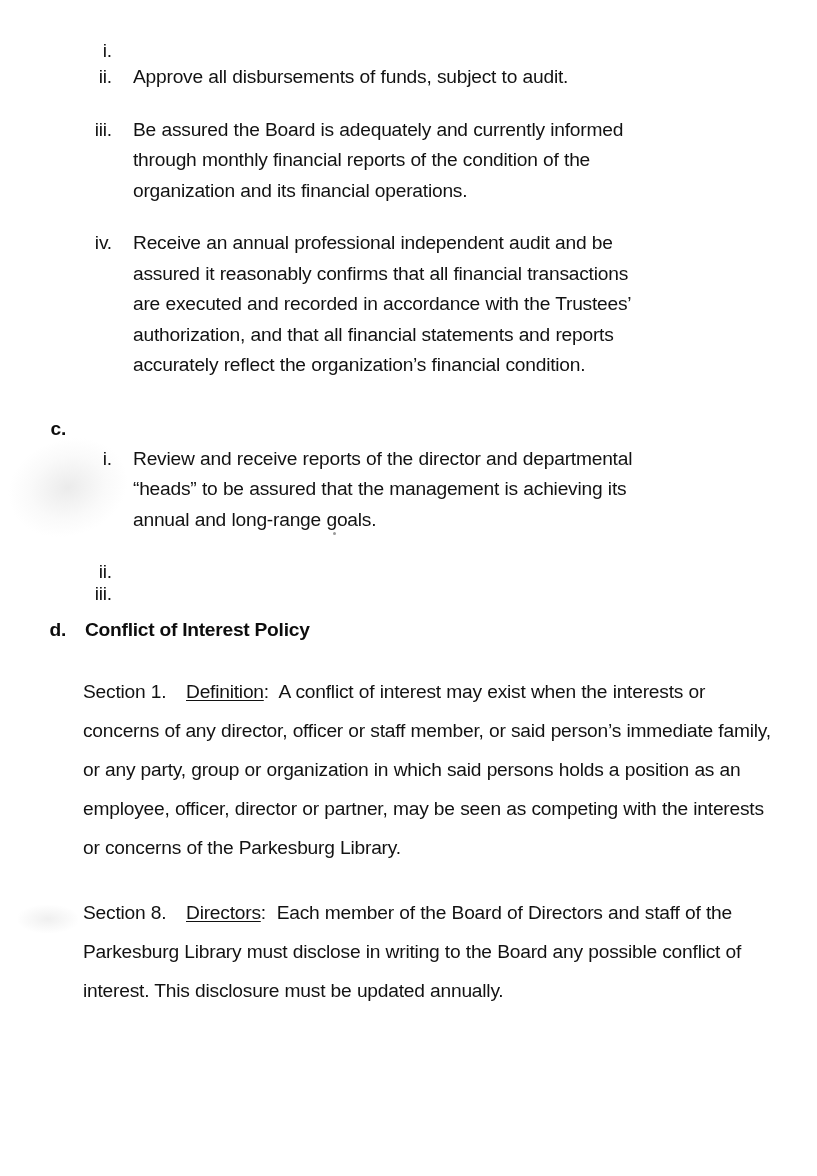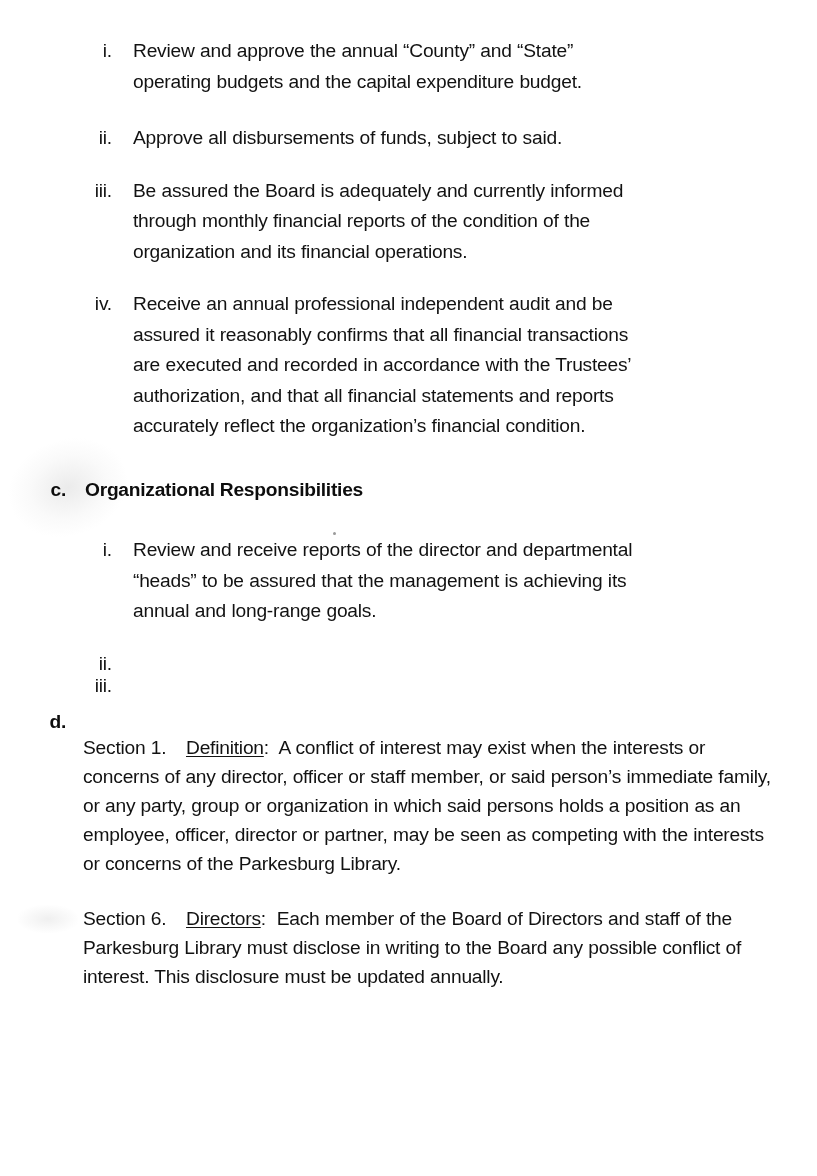--- a/index.html
+++ b/index.html
@@ -90,21 +90,21 @@
   }
 
   
   .section-para {
     position: relative;
     margin: 0;
     padding: 0 0 0 83px;
     width: 775px;
     box-sizing: border-box;
     font-size: 19.2px;
-    line-height: 29px;
+    line-height: 39px;
     letter-spacing: -0.22px;
     word-spacing: 0.25px;
     color: #121212;
     text-indent: 0;
   }
   .section-para .sec-label {
     display: inline-block;
     min-width: 103px;
   }
   .section-para u {
@@ -138,49 +138,47 @@
   <div class="scan-smudge"></div>
   <div class="scan-smudge2"></div>
   <div class="stray-dot"></div>
 
   <div class="content">
 
     <div class="top-pad"></div>
 
     <div class="rnum-item">
       <span class="marker">i.</span>
-      <span>Review and approve the annual “County” and “State” operating budgets and the capital expenditure budget.</span>
     </div>
 
     <div class="gap-26"></div>
 
     <div class="rnum-item">
       <span class="marker">ii.</span>
-      <span>Approve all disbursements of funds, subject to said.</span>
+      <span>Approve all disbursements of funds, subject to audit.</span>
     </div>
 
     <div class="gap-22"></div>
 
     <div class="rnum-item">
       <span class="marker">iii.</span>
       <span>Be assured the Board is adequately and currently informed through monthly financial reports of the condition of the organization and its financial operations.</span>
     </div>
 
     <div class="gap-22"></div>
 
     <div class="rnum-item">
       <span class="marker">iv.</span>
       <span>Receive an annual professional independent audit and be assured it reasonably confirms that all financial transactions are executed and recorded in accordance with the Trustees’ authorization, and that all financial statements and reports accurately reflect the organization’s financial condition.</span>
     </div>
 
     <div class="gap-33"></div>
 
     <div class="letter-head">
       <span class="marker">c.</span>
-      <span>Organizational Responsibilities</span>
     </div>
 
     <div class="gap-30"></div>
 
     <div class="rnum-item">
       <span class="marker">i.</span>
       <span>Review and receive reports of the director and departmental “heads” to be assured that the management is achieving its annual and long-range goals.</span>
     </div>
 
     <div class="gap-22"></div>
@@ -192,30 +190,31 @@
     <div class="gap-22"></div>
 
     <div class="rnum-item">
       <span class="marker">iii.</span>
     </div>
 
     <div class="gap-36"></div>
 
     <div class="letter-head">
       <span class="marker">d.</span>
+      <span>Conflict of Interest Policy</span>
     </div>
 
     <div class="gap-26"></div>
 
     <div class="section-para">
       <span class="sec-label">Section 1.</span><u>Definition</u><span>:</span>&nbsp; <span>A conflict of interest may exist when the interests or concerns of any director, officer or staff member, or said person’s immediate family, or any party, group or organization in which said persons holds a position as an employee, officer, director or partner, may be seen as competing with the interests or concerns of the Parkesburg Library.</span>
     </div>
 
     <div class="gap-26"></div>
 
     <div class="section-para">
-      <span class="sec-label">Section 6.</span><u>Directors</u><span>:</span>&nbsp; <span>Each member of the Board of Directors and staff of the Parkesburg Library must disclose in writing to the Board any possible conflict of interest.  This disclosure must be updated annually.</span>
+      <span class="sec-label">Section 8.</span><u>Directors</u><span>:</span>&nbsp; <span>Each member of the Board of Directors and staff of the Parkesburg Library must disclose in writing to the Board any possible conflict of interest.  This disclosure must be updated annually.</span>
     </div>
 
     <div class="gap-26"></div>
 
   </div>
 </div>
 
 </body></html>

